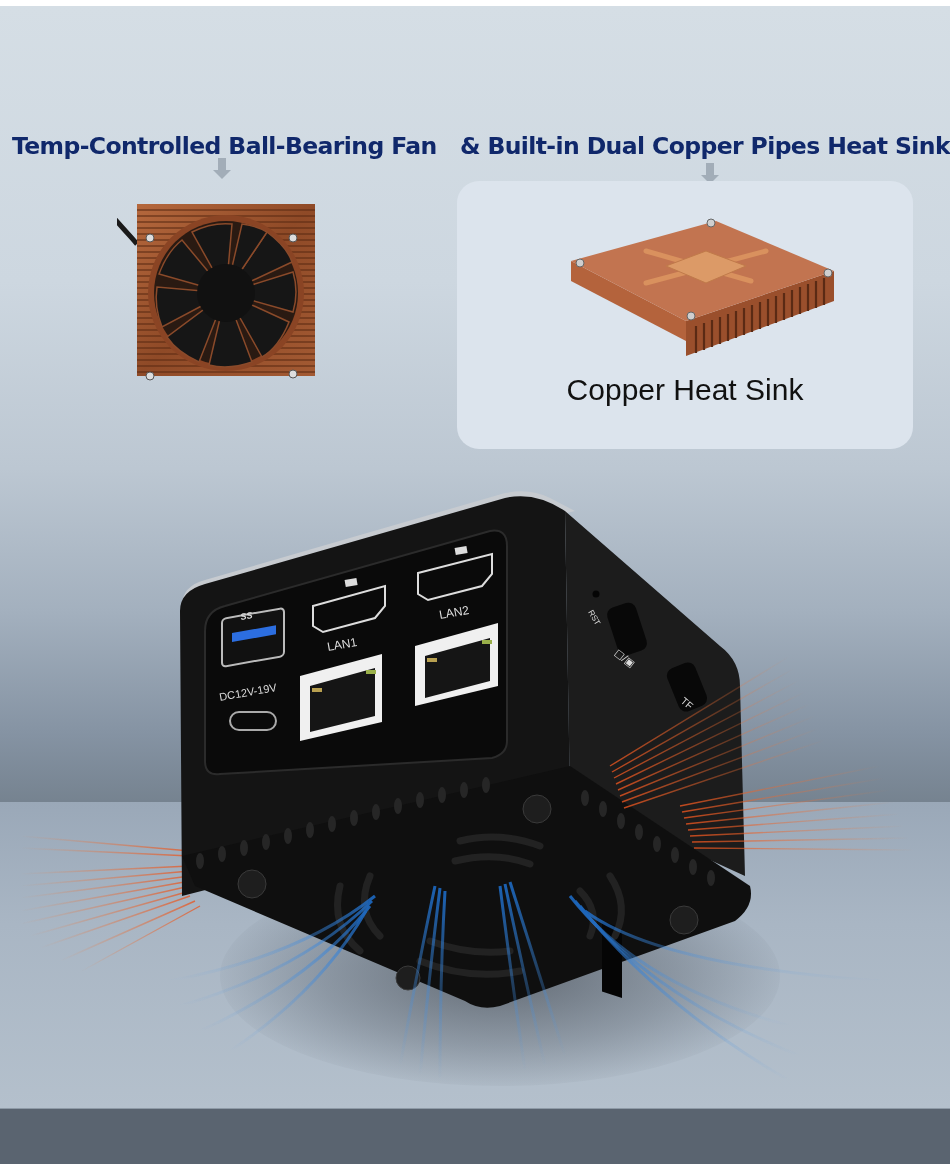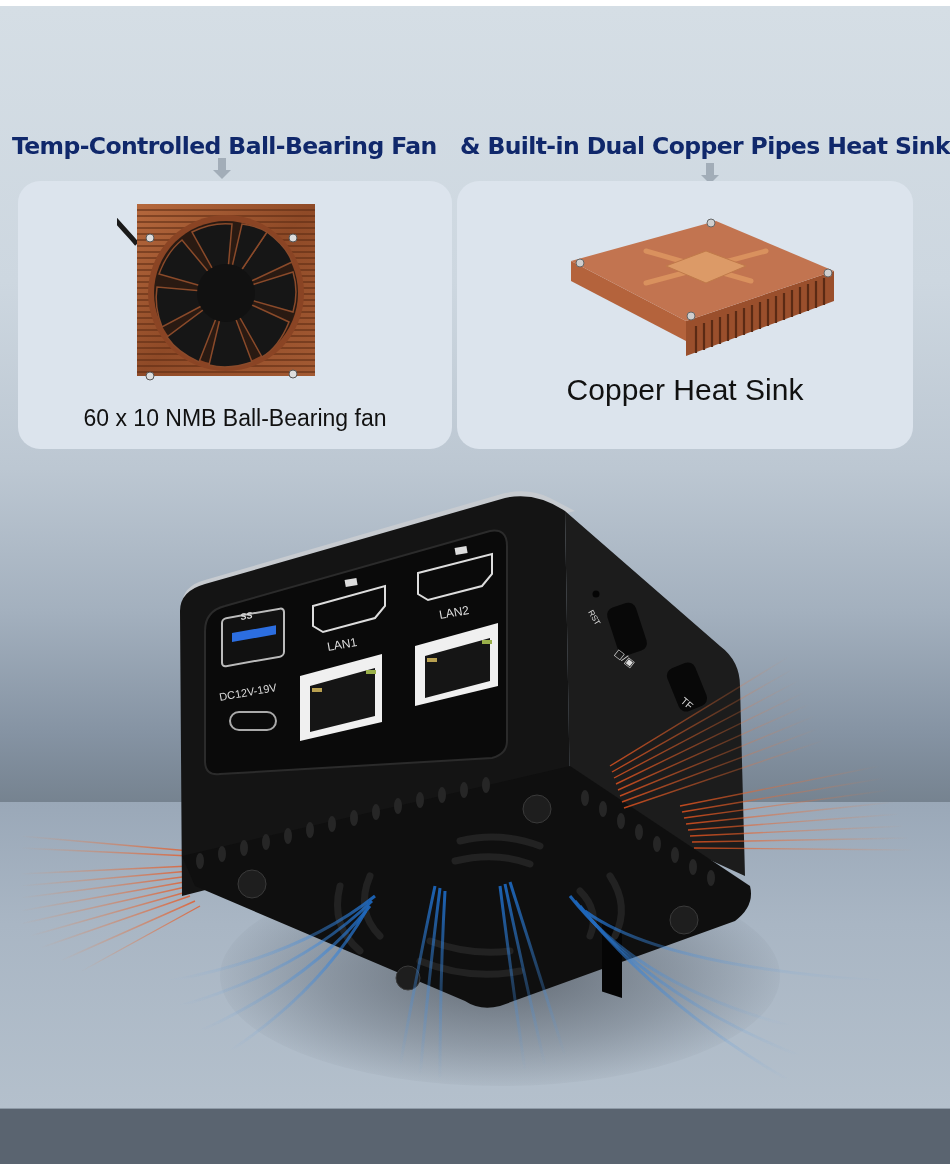--- a/index.html
+++ b/index.html
@@ -51,23 +51,20 @@
 
   <div class="arrow" style="left:222px;top:152px">
       <div class="stem"></div>
       <div class="head"></div>
     </div>
   <div class="arrow" style="left:710px;top:157px">
       <div class="stem"></div>
       <div class="head"></div>
     </div>
 
-  <div class="card card-left">
-    <div class="card-caption cap-left">60 x 10 NMB Ball-Bearing fan</div>
-  </div>
   <div class="fan-wrap">
     <svg width="200" height="180" viewBox="0 0 200 180">
       <defs>
         <linearGradient id="cu" x1="0" y1="0" x2="1" y2="1">
           <stop offset="0" stop-color="#b5683d"></stop>
             <stop offset="0.5" stop-color="#8f4a27"></stop>
             <stop offset="1" stop-color="#a35a33"></stop>
         </linearGradient>
       </defs>
 

